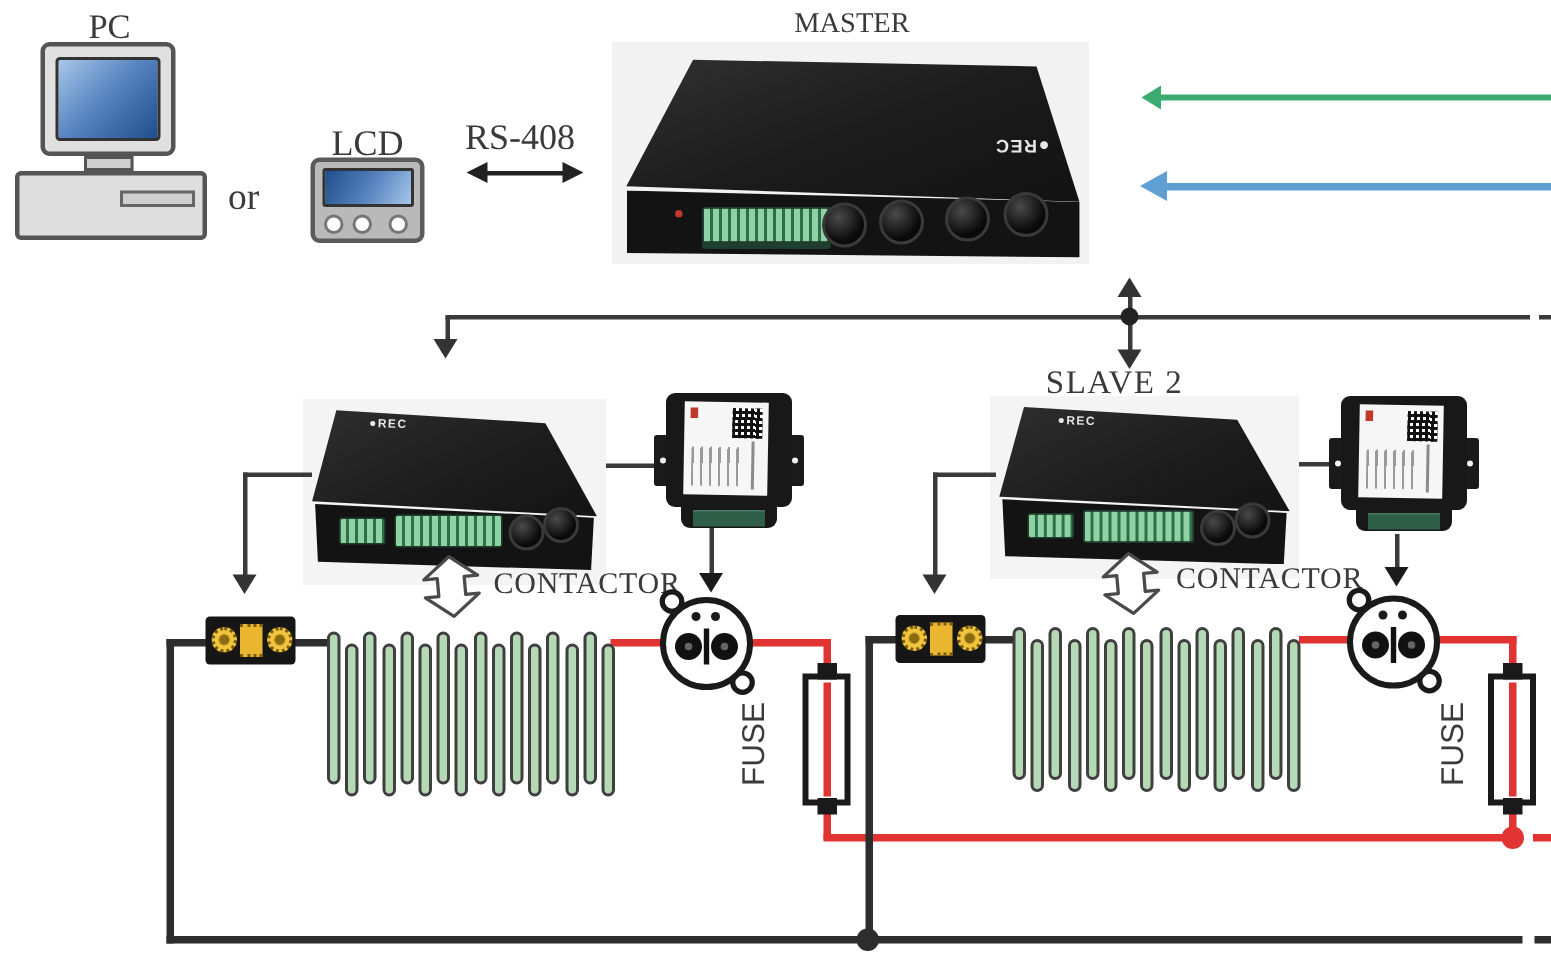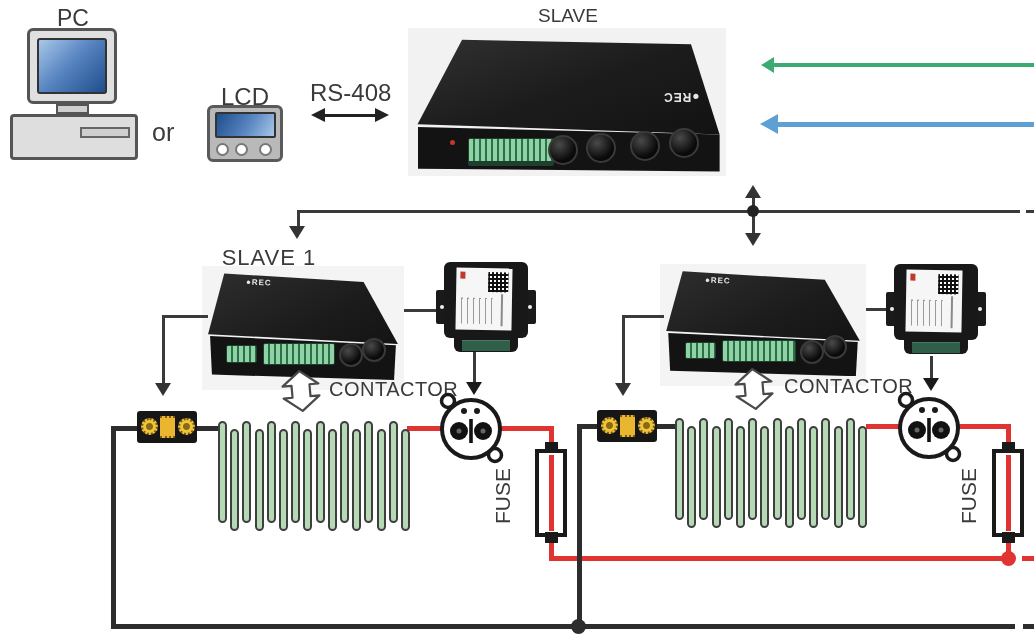--- a/index.html
+++ b/index.html
@@ -1,18 +1,18 @@
 <!DOCTYPE html>
 <html style="--pos: #e23333; --neg: #2d2d2d; --comm: #3a3a3a; --cell: #b5d9b5; --term: #8ed3a3; --charge: #3cab72; --discharge: #5e9fd4;"><head>
 <meta charset="utf-8">
 <style>
   html,body{margin:0;padding:0;background:#fff;}
   #canvas{position:relative;width:1034px;height:638px;background:#ffffff;overflow:hidden;
           font-family:"Liberation Sans",sans-serif;}
-  .lbl{position:absolute;color:#3a3a3a;white-space:nowrap;font-family:Liberation Sans, sans-serif;}
+  .lbl{position:absolute;color:#3a3a3a;white-space:nowrap;font-family:Liberation Serif, serif;}
   .photo{position:absolute;background:#f2f2f2;}
   .w{position:absolute;}
   .red{background:var(--pos);}
   .blk{background:var(--neg);}
   .comm{background:var(--comm);}
   .tri{position:absolute;width:0;height:0;}
   .dot{position:absolute;border-radius:50%;}
   .face{position:absolute;}
   .term{position:absolute;background:repeating-linear-gradient(90deg,var(--term) 0 4px,#2f6d4b 4px 6px);
         border:1px solid #1e3f2d;border-radius:2px;box-sizing:border-box;}
@@ -73,21 +73,21 @@
     <div class="face" style="left:259px;top:143px;width:13px;height:13px;border-radius:50%;background:#fff;border:2.5px solid #777;box-sizing:border-box;"></div>
   </div>
 
   <div class="lbl" style="left:310px;top:79px;font-size:24px;">RS-408</div>
   <div>
     <div class="w" style="left:324px;top:114px;width:52px;height:3px;background:#222;"></div>
     <div class="tri" style="left:311px;top:108px;border-top:7.5px solid transparent;border-bottom:7.5px solid transparent;border-right:14px solid #222;"></div>
     <div class="tri" style="left:375px;top:108px;border-top:7.5px solid transparent;border-bottom:7.5px solid transparent;border-left:14px solid #222;"></div>
   </div>
 
-  <div class="lbl" style="left:518px;top:5px;width:100px;text-align:center;font-size:19px;">SLAVE</div>
+  <div class="lbl" style="left:518px;top:5px;width:100px;text-align:center;font-size:19px;">MASTER</div>
   <div class="photo" style="left:408px;top:28px;width:318px;height:148px;">
     <div class="face" style="left:0;top:0;width:100%;height:100%;clip-path:polygon(17% 8%,89% 11%,98% 72%,3% 65%);
                 background:linear-gradient(160deg,#343434,#1c1c1c 45%,#0e0e0e);"></div>
     <div class="face" style="left:3%;top:65%;width:95%;height:32%;clip-path:polygon(0 6%,100% 22%,100% 100%,0 94%);background:#131313;"></div>
     <div class="term" style="left:60px;top:110px;width:86px;height:28px;border-bottom:5px solid #1e3f2d;"></div>
     <div class="conn" style="left:140px;top:107px;width:30px;height:30px;"></div>
     <div class="conn" style="left:178px;top:105px;width:30px;height:30px;"></div>
     <div class="conn" style="left:222px;top:103px;width:30px;height:30px;"></div>
     <div class="conn" style="left:261px;top:100px;width:30px;height:30px;"></div>
     <div class="led" style="left:42px;top:112px;width:5px;height:5px;background:#c0392b;"></div>
@@ -109,34 +109,34 @@
   <div class="w comm" style="left:1026px;top:210px;width:8px;height:3px;"></div>
   <div class="w comm" style="left:297px;top:211px;width:3px;height:17px;"></div>
   <div class="tri" style="left:289px;top:226px;border-left:8.5px solid transparent;border-right:8.5px solid transparent;border-top:13px solid #333;"></div>
   <div>
     <div class="w comm" style="left:752px;top:196px;width:3px;height:38px;"></div>
     <div class="tri" style="left:745px;top:185px;border-left:8.5px solid transparent;border-right:8.5px solid transparent;border-bottom:13px solid #333;"></div>
     <div class="tri" style="left:745px;top:233px;border-left:8.5px solid transparent;border-right:8.5px solid transparent;border-top:13px solid #333;"></div>
     <div class="dot" style="left:747px;top:205px;width:12px;height:12px;background:#222;"></div>
   </div>
 
-  <div class="lbl" style="left:214px;top:245px;width:110px;text-align:center;font-size:22px;letter-spacing:1px;">SLAVE 1</div>
   <div class="photo" style="left:202px;top:266px;width:202px;height:124px;background:#f4f4f4;">
     <div class="face" style="left:0;top:0;width:100%;height:100%;clip-path:polygon(11% 6%,80% 13%,97% 63%,3% 55%);
                 background:linear-gradient(155deg,#303030,#1b1b1b 50%,#0e0e0e);"></div>
     <div class="face" style="left:4%;top:55%;width:92%;height:37%;clip-path:polygon(0 4%,100% 24%,99% 100%,1% 88%);background:#131313;"></div>
     <div class="term" style="left:12%;top:64%;width:15%;height:14%;"></div>
     <div class="term" style="left:30%;top:62%;width:36%;height:18%;"></div>
     <div class="conn" style="left:68%;top:62%;width:24px;height:24px;"></div>
     <div class="conn" style="left:79%;top:58%;width:24px;height:24px;"></div>
     <div class="logo" style="left:22%;top:10%;font-size:8px;transform:rotate(2deg);">
       <span>●</span><span>REC</span>
     </div>
   </div>
 
+  <div class="lbl" style="left:688px;top:242px;width:110px;text-align:center;font-size:22px;letter-spacing:1px;">SLAVE 2</div>
   <div class="photo" style="left:660px;top:264px;width:206px;height:122px;background:#f4f4f4;">
     <div class="face" style="left:0;top:0;width:100%;height:100%;clip-path:polygon(11% 6%,80% 13%,97% 63%,3% 55%);
                 background:linear-gradient(155deg,#303030,#1b1b1b 50%,#0e0e0e);"></div>
     <div class="face" style="left:4%;top:55%;width:92%;height:37%;clip-path:polygon(0 4%,100% 24%,99% 100%,1% 88%);background:#131313;"></div>
     <div class="term" style="left:12%;top:64%;width:15%;height:14%;"></div>
     <div class="term" style="left:30%;top:62%;width:36%;height:18%;"></div>
     <div class="conn" style="left:68%;top:62%;width:24px;height:24px;"></div>
     <div class="conn" style="left:79%;top:58%;width:24px;height:24px;"></div>
     <div class="logo" style="left:22%;top:10%;font-size:8px;transform:rotate(2deg);">
       <span>●</span><span>REC</span>

